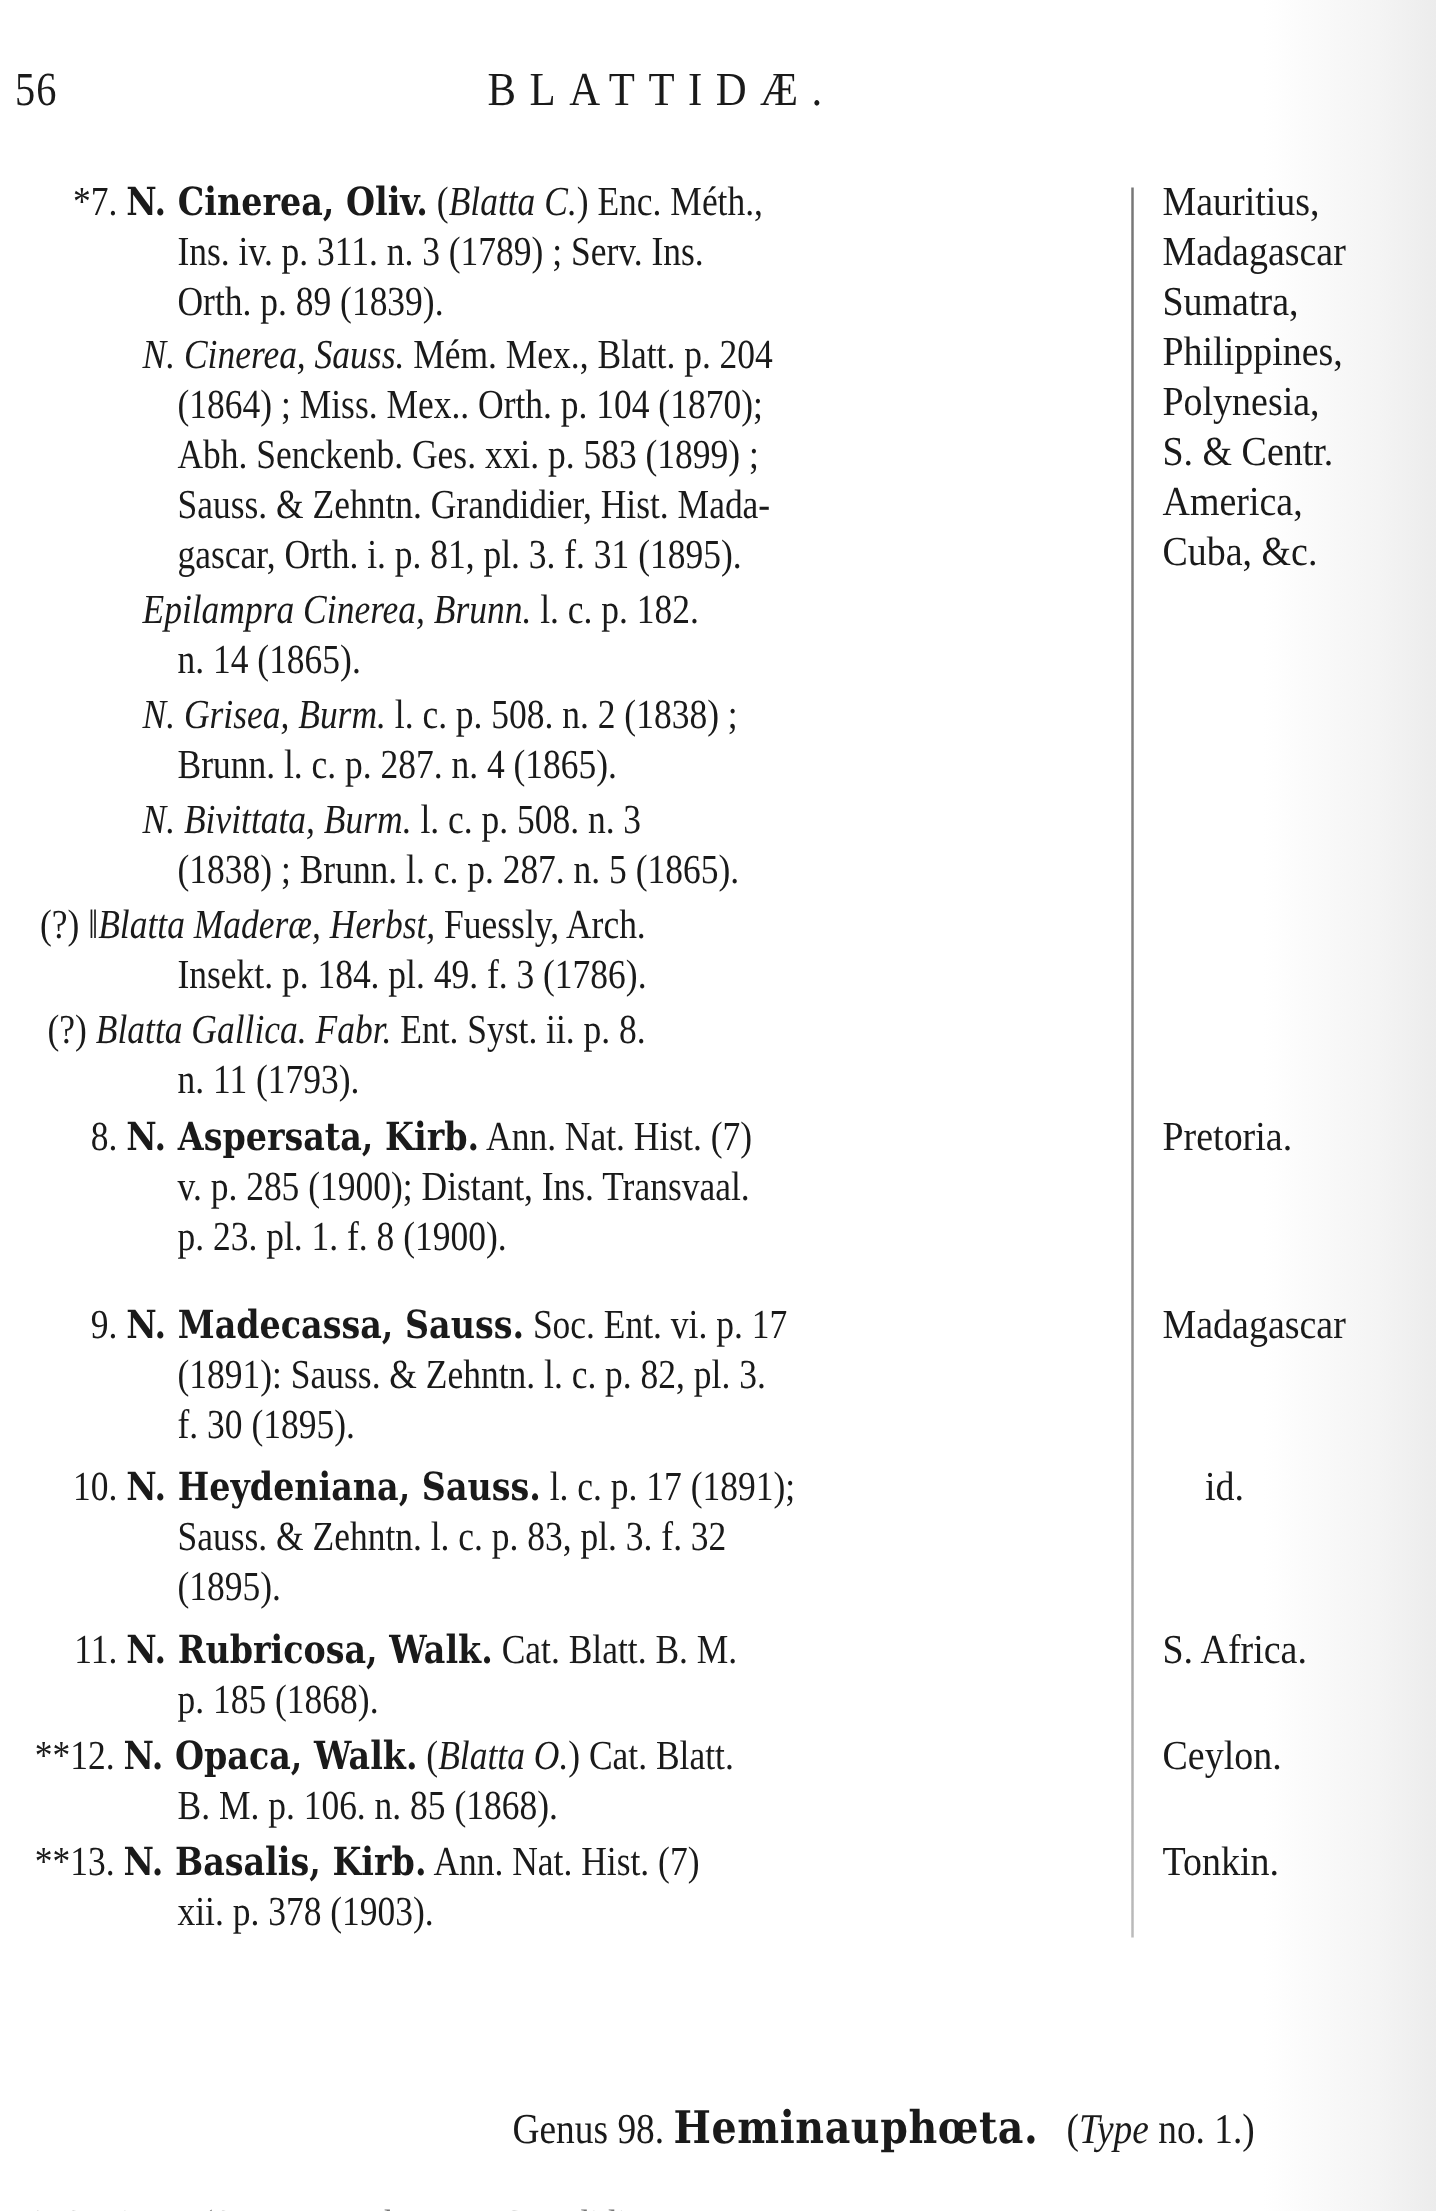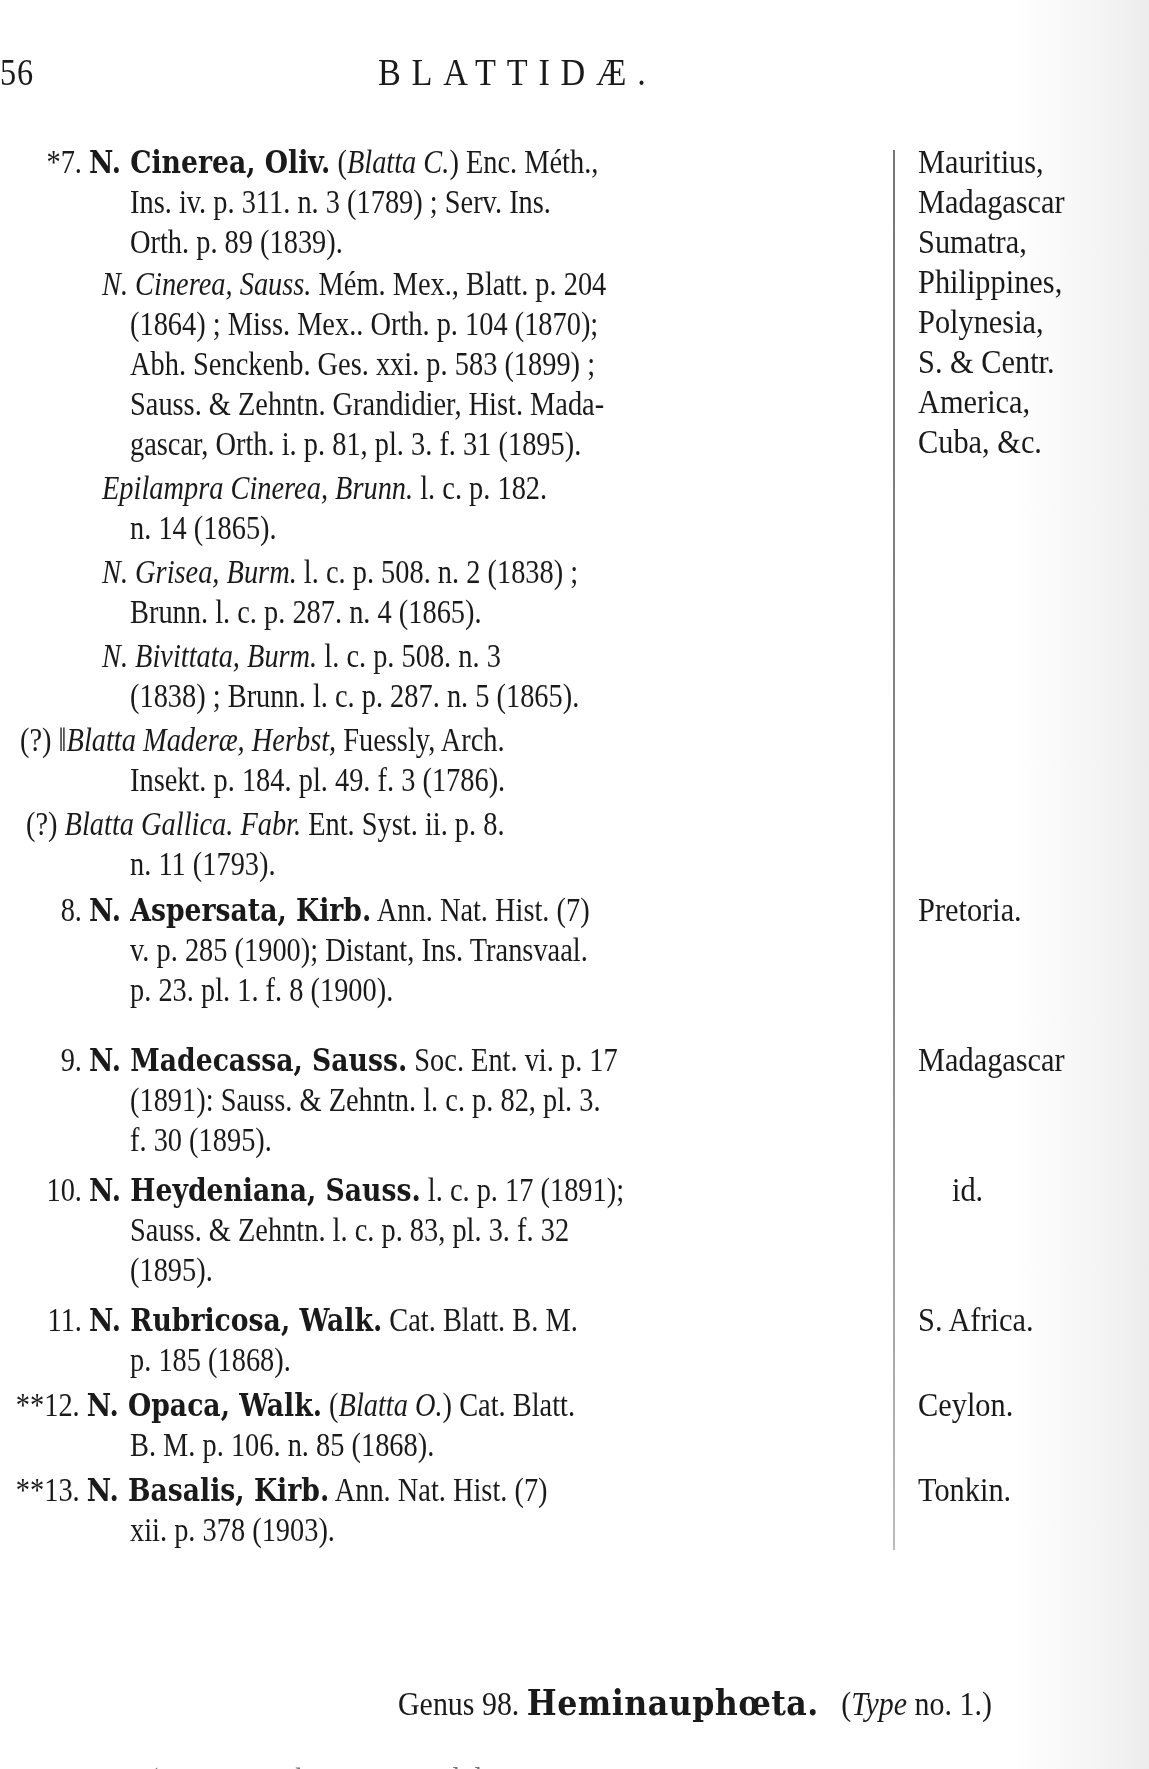--- a/index.html
+++ b/index.html
@@ -10,21 +10,21 @@
       width: 1149px;
       height: 1769px;
       overflow: hidden;
       position: relative;
       background: linear-gradient(to right, #ffffff 0%, #ffffff 88%, #f4f4f4 96%, #ececec 100%);
       font-family: "Liberation Serif", "DejaVu Serif", serif;
       color: #1a1a1a;
     }
     .page {
       position: absolute;
-      left: 0; top: 0;
+      left: 12px; top: 0;
       width: 938px; height: 1769px;
     }
     
     .page-number {
       position: absolute;
       left: 0px;
       top: 50px;
       font-size: 38px;
       letter-spacing: 1px;
       transform: scaleX(0.85);

